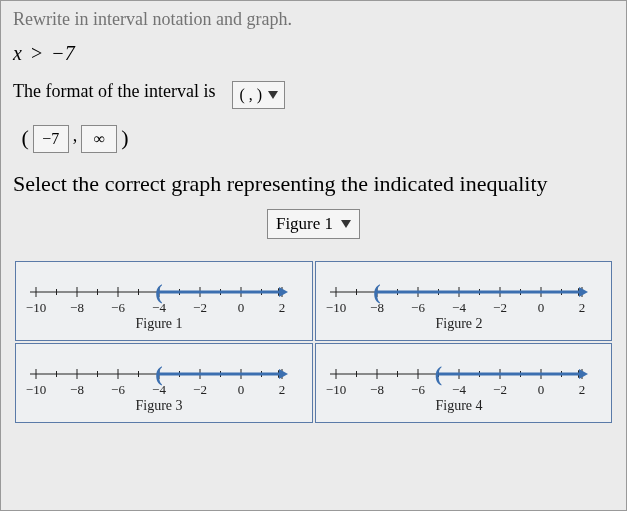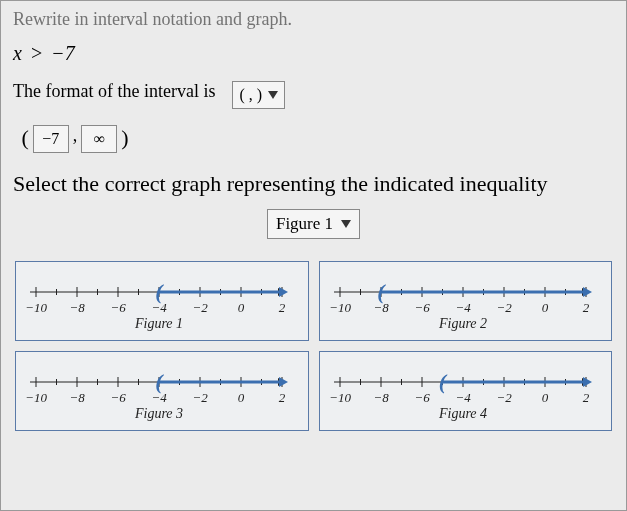--- a/index.html
+++ b/index.html
@@ -82,23 +82,22 @@
       align-items: center;
       border: 1px solid #888;
       background: #f5f5f5;
       padding: 4px 8px;
       font-size: 17px;
       gap: 6px;
     }
     .graphs-grid {
       display: grid;
       grid-template-columns: 1fr 1fr;
-      gap: 10px;
+      gap: 2px;
       padding: 8px 2px;
-      font-style: italic;
     }
     .graph-box {
       border: 1px solid #5a7aa8;
       background: #eef0f2;
       height: 80px;
       position: relative;
       padding: 12px 8px 4px 8px;
     }
     .cursor-arrow {
       position: absolute;

